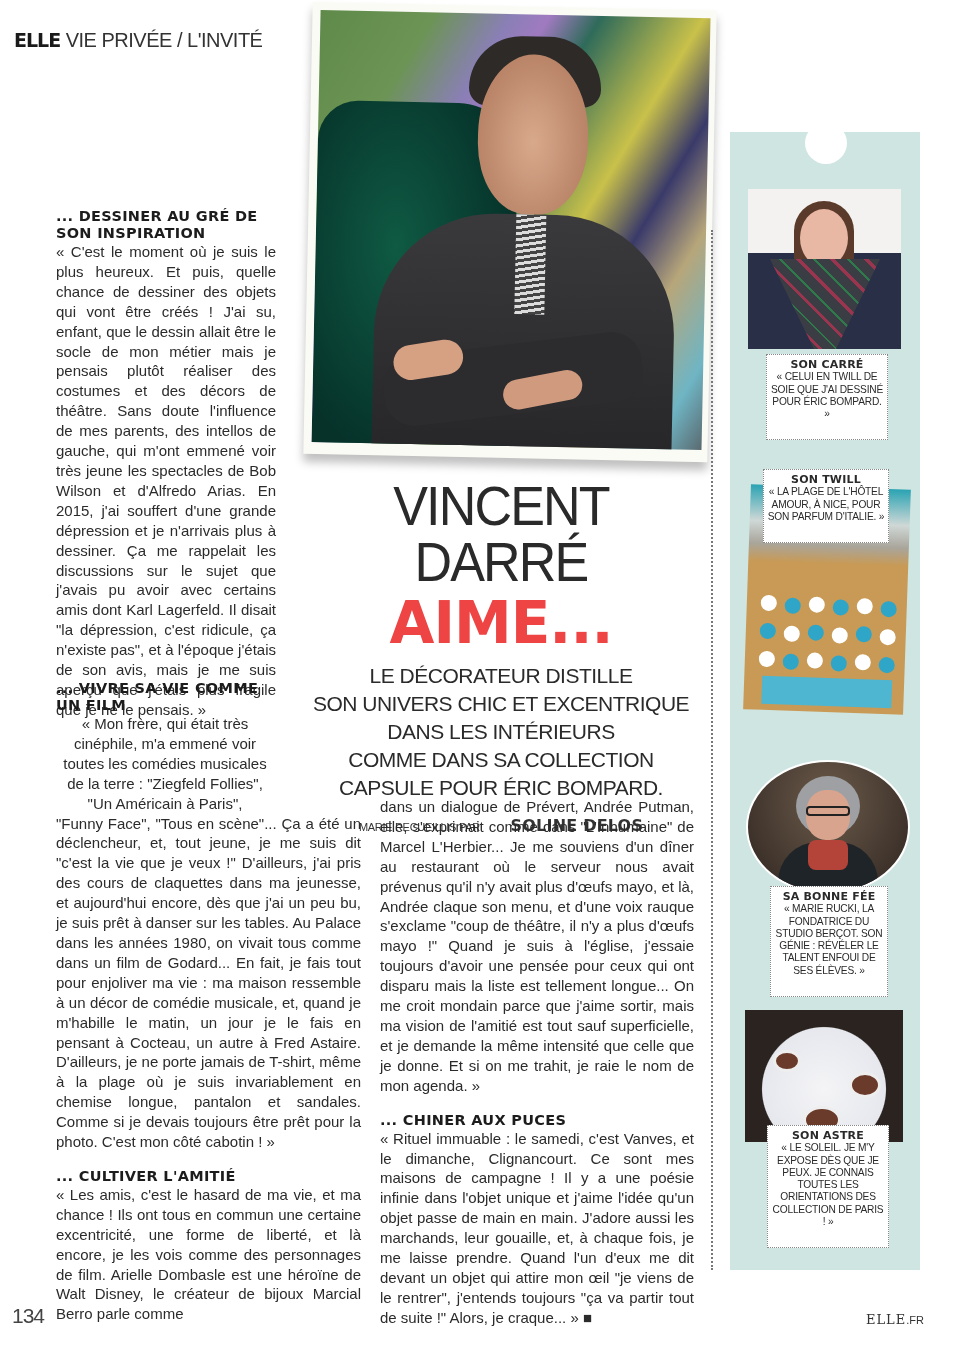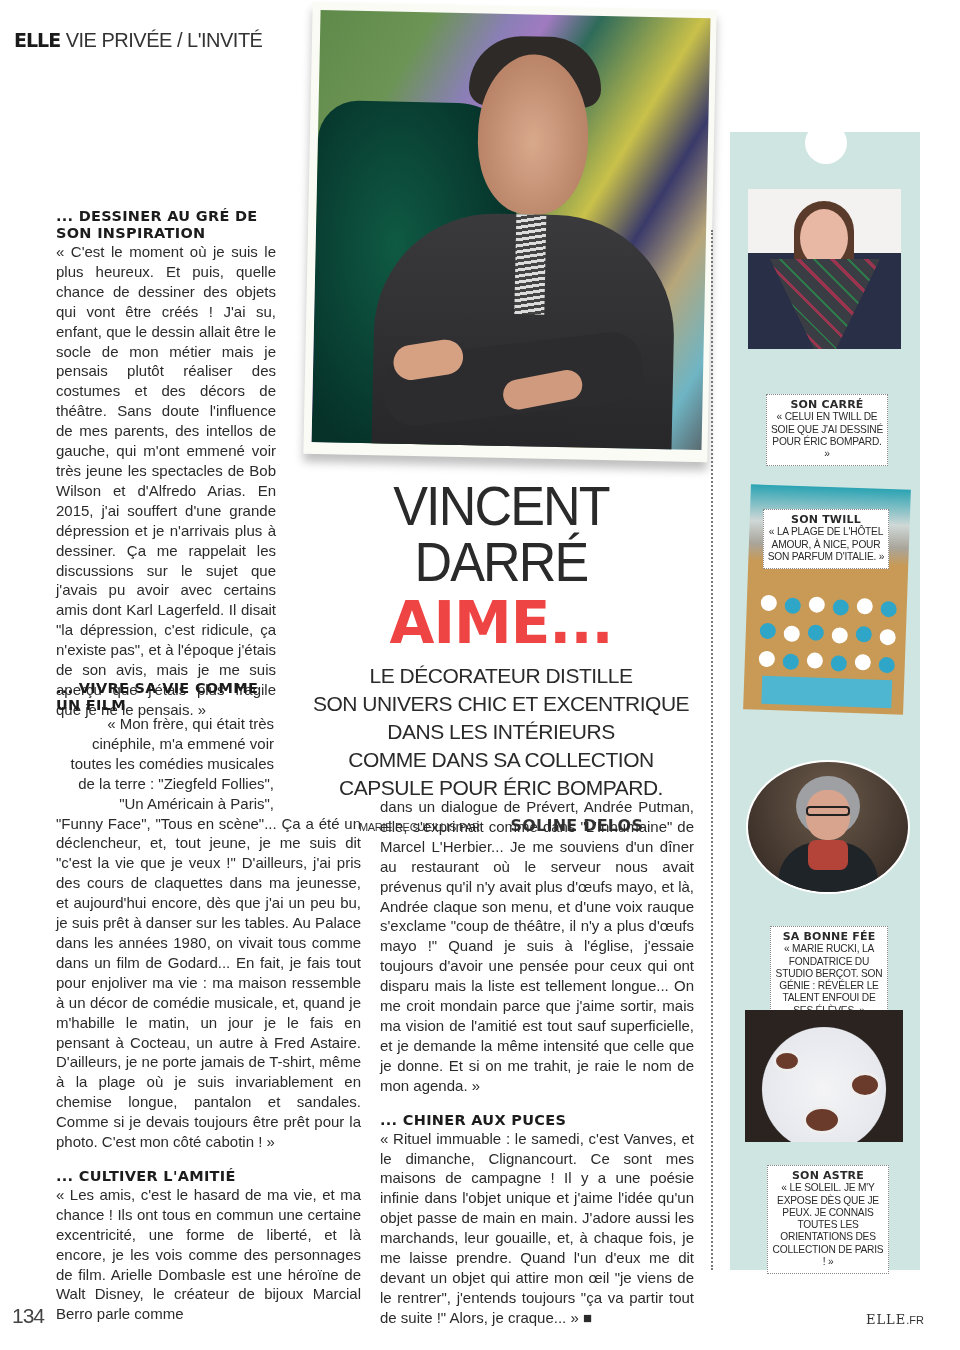--- a/index.html
+++ b/index.html
@@ -41,32 +41,32 @@
   .t-deck { font-family:"Liberation Sans", sans-serif; font-size:21px; line-height:28px; margin-top:10px; color:#2a2a2a; letter-spacing:-0.5px; }
   .t-byline { font-family:"Liberation Sans", sans-serif; font-size:11px; margin-top:14px; letter-spacing:-0.3px; color:#333; }
   .t-byline b { font-family:"DejaVu Sans", sans-serif; font-weight:900; font-size:16px; letter-spacing:0.2px;margin-left:28px; }
 
   
   .txt { font-family:"Liberation Sans", sans-serif; font-size:15px; line-height:19.9px; text-align:justify; color:#2b2b2b; hyphens:auto; }
   .h { font-family:"DejaVu Sans", sans-serif; font-weight:700; font-size:14.5px; line-height:17px; letter-spacing:0.3px; color:#1c1c1c; text-transform:uppercase; }
 
   .colA { left:56px; top:208px; width:220px; }
   .colA2 { left:56px; top:680px; width:305px; }
-  .colA2 .narrow { width:218px; text-align:right; }
+  .colA2 .narrow { width:218px; text-align:center; }
   .colB { left:380px; top:797px; width:314px; }
 
   
   .dotted-rule { left:711px; top:230px; height:1040px; border-left:2px dotted #777; }
 
   
   .sidebar { left:730px; top:132px; width:190px; height:1138px; background:#cfe5e1; }
   .notch { position:absolute; left:75px; top:-10px; width:42px; height:42px; border-radius:50%; background:#fff; }
   .pic { position:absolute; overflow:hidden; }
   .cap { position:absolute; background:#fff; border:1px dotted #888; text-align:center;
-         font-family:"Liberation Sans", sans-serif; font-size:10.2px; line-height:12.3px; color:#2a2a2a; padding:4px 3px 5px; letter-spacing:-0.2px;margin-top:40px; }
+         font-family:"Liberation Sans", sans-serif; font-size:10.2px; line-height:12.3px; color:#2a2a2a; padding:4px 3px 19px; letter-spacing:-0.2px; }
   .cap .ct { font-family:"DejaVu Sans", sans-serif; font-weight:900; font-size:11px; display:block; letter-spacing:0.2px; }
 
   .pic1 { left:18px; top:57px; width:153px; height:160px;
      background:linear-gradient(180deg,#f4f2f0 0,#f4f2f0 40%,#2a2f48 40%); }
   .pic1 .face { position:absolute; left:52px; top:20px; width:48px; height:58px; border-radius:50%; background:#e8b8a4; }
   .pic1 .hair { position:absolute; left:46px; top:12px; width:60px; height:80px; border-radius:30px 30px 10px 10px; background:#5a3b2b; z-index:0; }
   .pic1 .scarf { position:absolute; left:22px; top:70px; width:110px; height:90px;
      background:repeating-linear-gradient(45deg,#3a3d44 0 10px,#9a3550 10px 13px,#3a3d44 13px 22px,#2f7a4a 22px 24px); clip-path:polygon(0 0,100% 0,60% 100%,40% 100%); }
   .cap1 { left:36px; top:222px; width:114px; }
 

